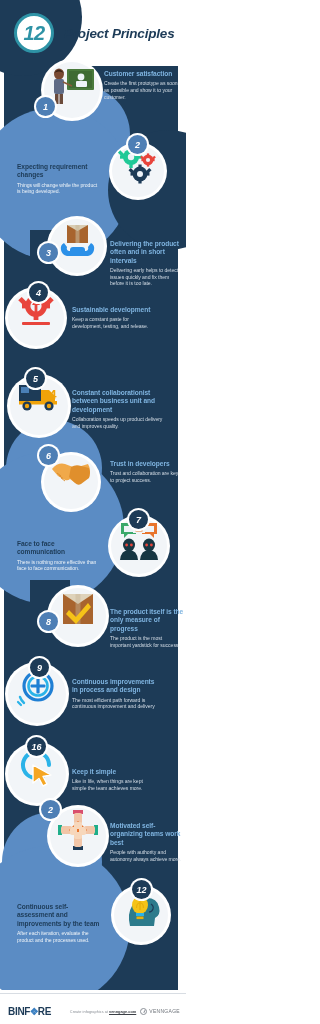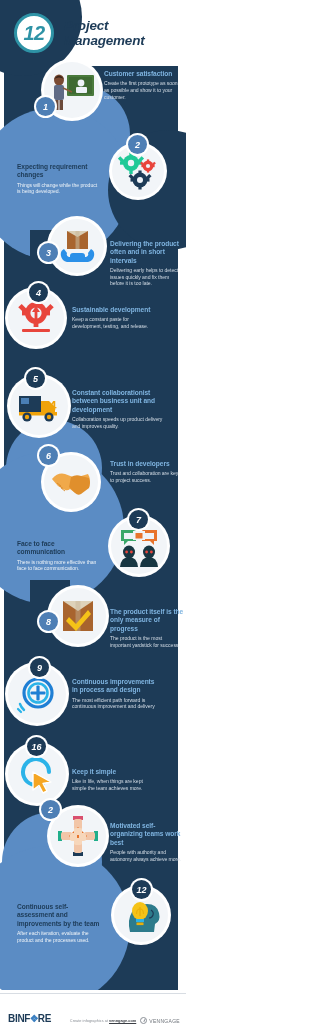--- a/index.html
+++ b/index.html
@@ -144,21 +144,20 @@
     position: absolute;
     z-index: 5;
     width: 186px;
   }
   .node {
     position: absolute;
     border-radius: 50%;
     background: #f2f5f8;
     box-shadow: 0 0 0 3px #ffffff;
     display: flex;
-    align-items: center;
     justify-content: center;
     z-index: 5;
   }
   .node svg { display: block; }
   .num {
     position: absolute;
     width: 19px; height: 19px;
     border-radius: 50%;
     background: #4e7fb5;
     color: #ffffff;
@@ -193,21 +192,21 @@
   .txt.on-blue h3 { color: #1d3b57; }
   .txt.on-blue p  { color: #eef3f8; }
 
   
   .footer-inner {
     position: absolute;
     left: 0; top: 998px;
     width: 186px; height: 26px;
     z-index: 9;
     display: flex;
-    align-items: flex-end;
+    align-items: center;
   }
   .binfire {
     margin-left: 8px;
     font-size: 10px;
     font-weight: bold;
     color: #1d3b57;
     letter-spacing: -0.3px;
     display: flex;
     align-items: center;
   }
@@ -268,21 +267,21 @@
   <div class="blue-circle bc3"></div>
 
   <div class="bg-white-right"></div>
   <div class="bg-white-left"></div>
   <div class="bg-footer"></div>
   <div class="footer-rule"></div>
 
   <div class="header">
     <div class="badge-12">12</div>
     <div class="header-title">
-      <div>Project Management</div>
+      <div>Project Principles</div>
     </div>
   </div>
 
   <div class="item">
     <div class="node" style="left:44px;top:62px;width:56px;height:56px;">
       <svg width="48" height="44" viewBox="0 0 48 44">
         <rect x="19" y="7" width="27" height="21" rx="1" fill="#4a7a3c"></rect>
         <rect x="21" y="9" width="23" height="17" fill="#3f6b33"></rect>
         <circle cx="33" cy="15" r="3.4" fill="#eef3f8"></circle>
         <rect x="28" y="19" width="11" height="6" rx="1" fill="#eef3f8"></rect>

